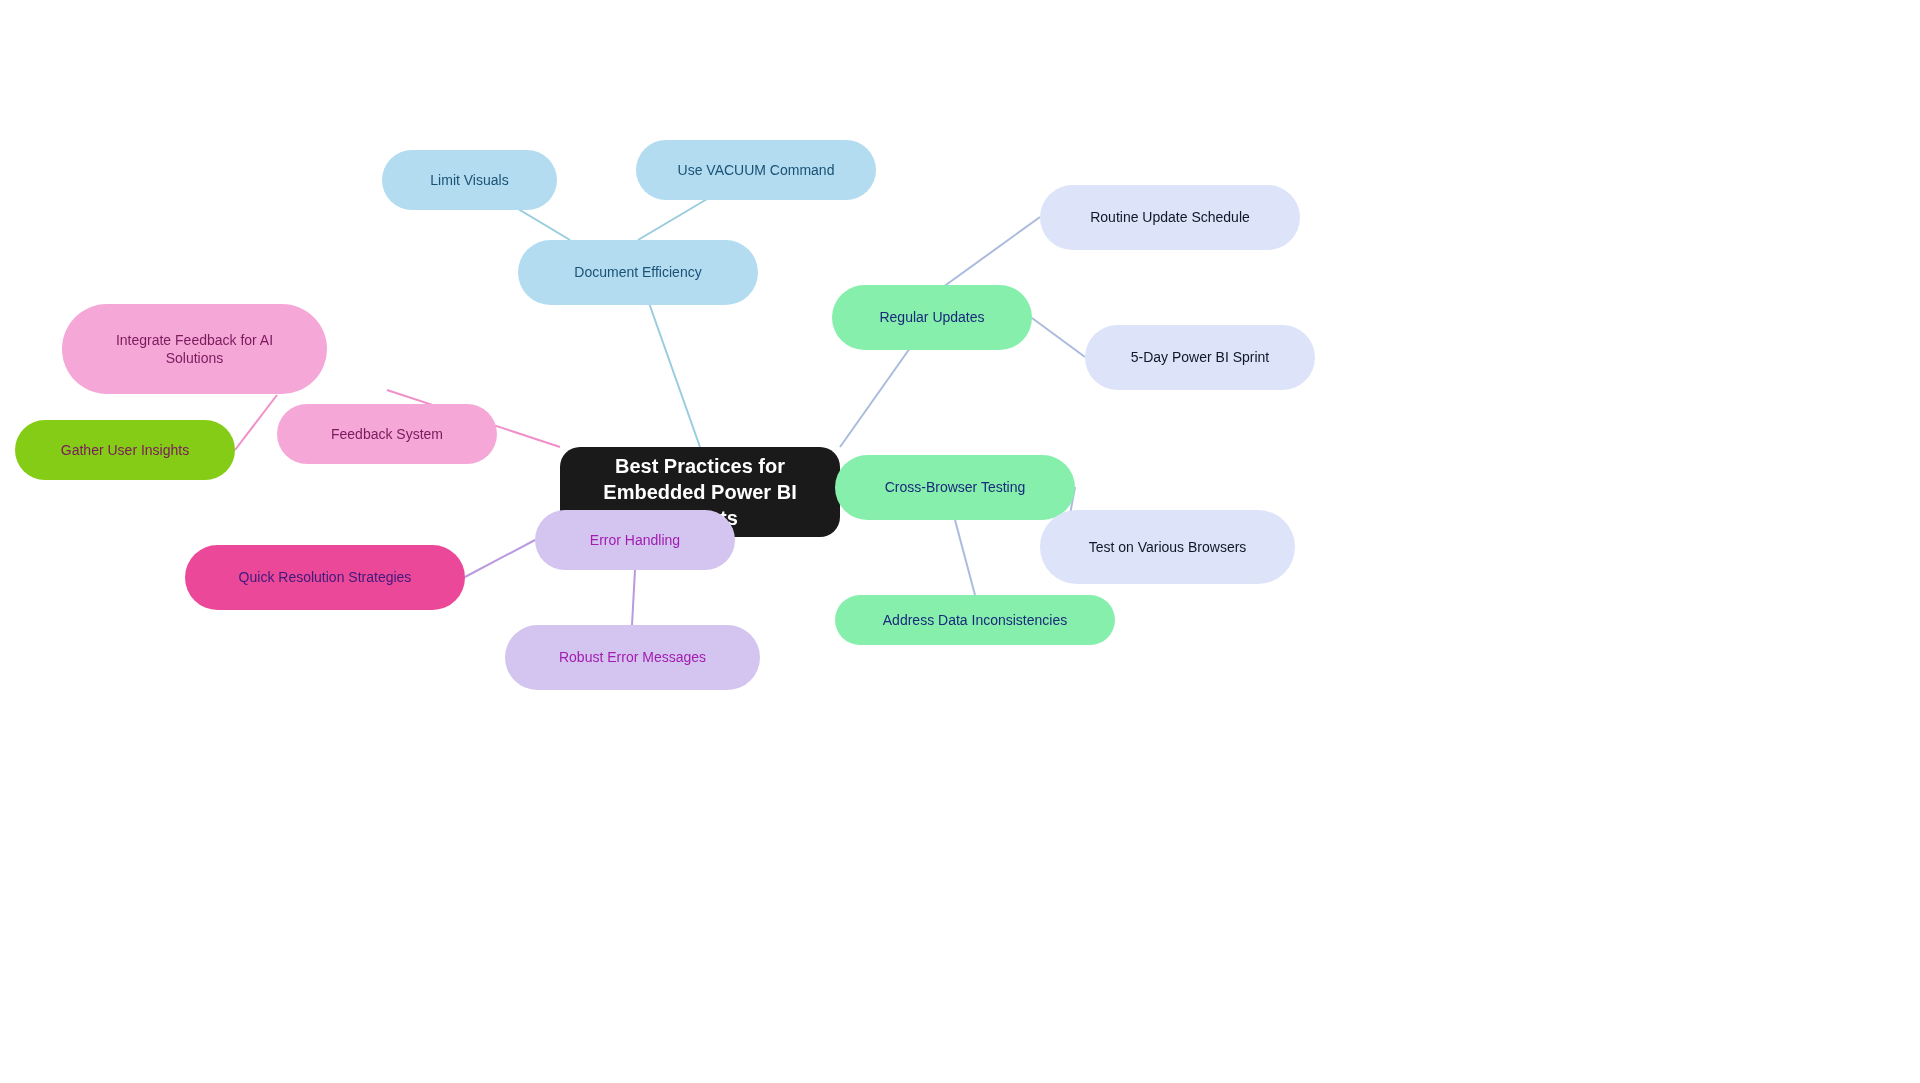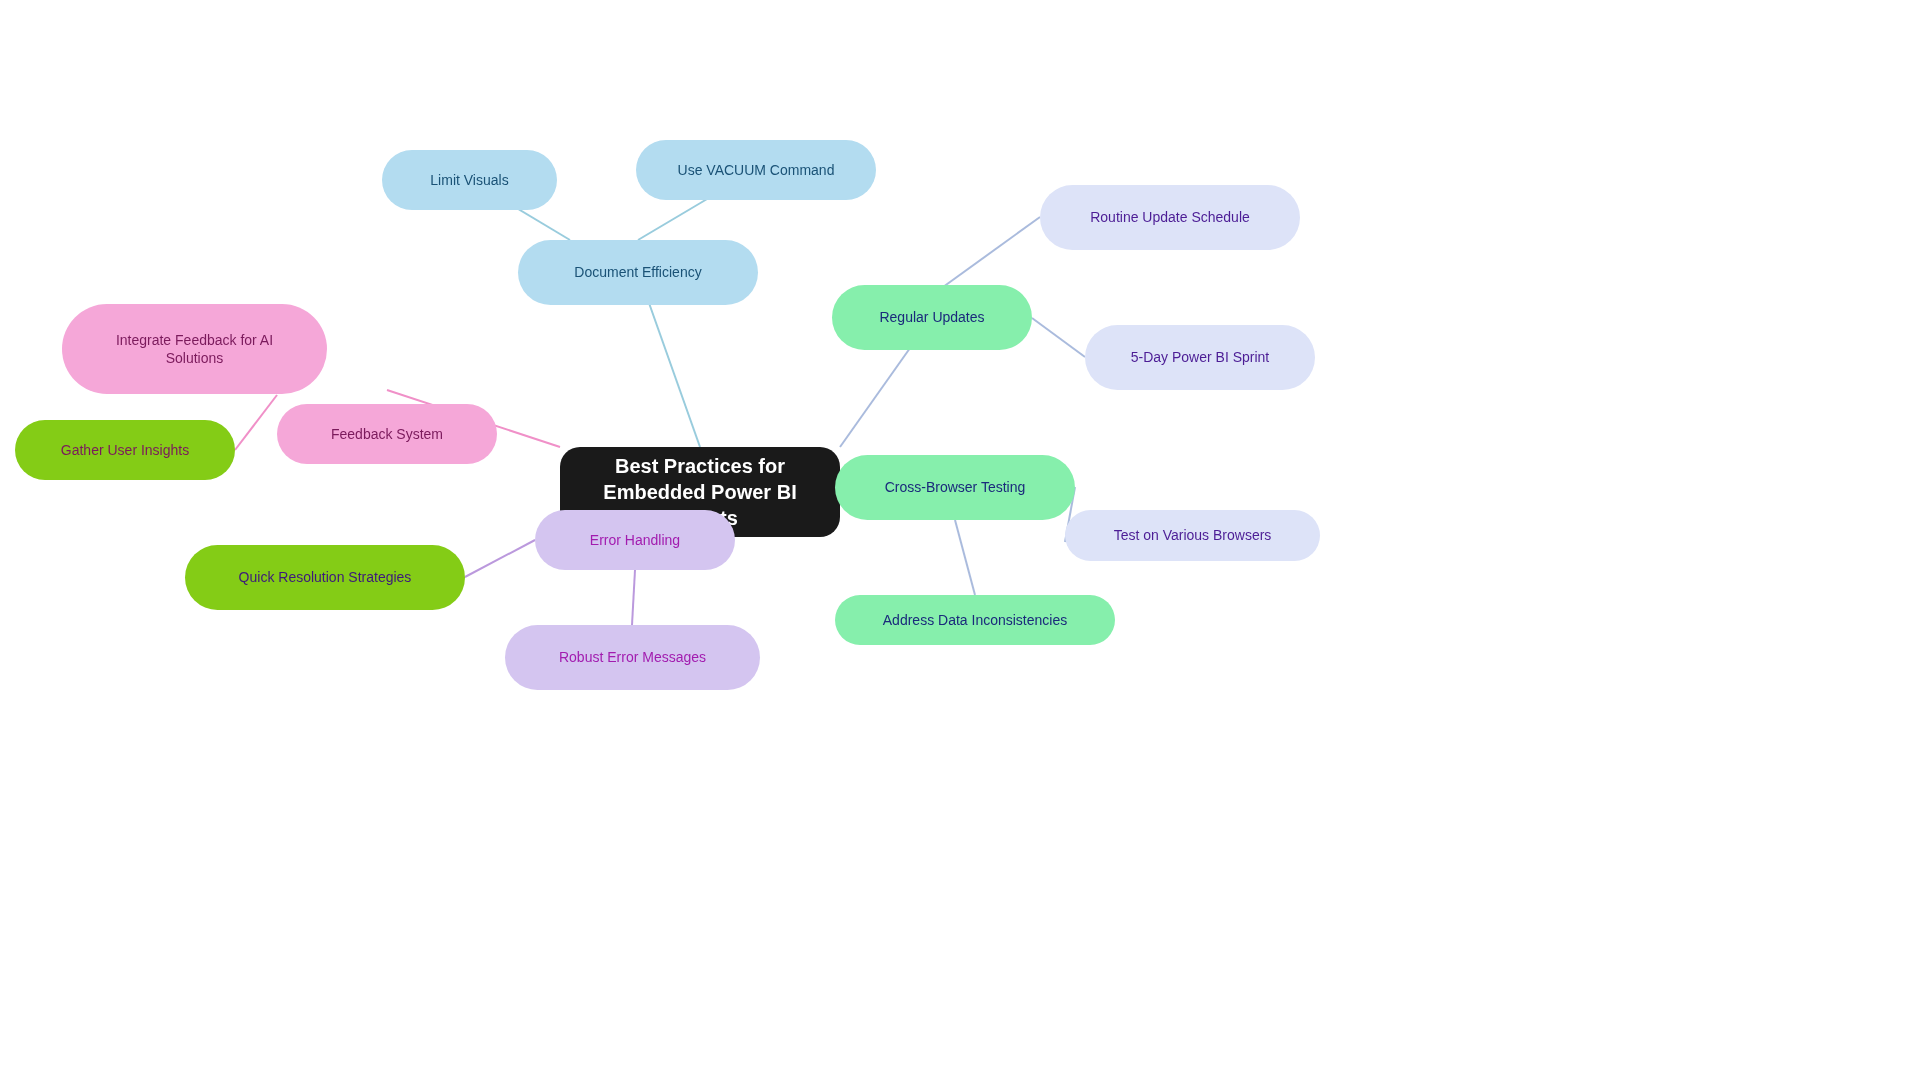--- a/index.html
+++ b/index.html
@@ -59,21 +59,21 @@
     .node-purple-light {
       background: #e8e0f8;
       color: #3d1a7b;
     }
     .node-periwinkle {
       background: #86efac;
       color: #1a2a7b;
     }
     .node-periwinkle-light {
       background: #dde3f8;
-      color: #4c1d95;
+      color: #0f172a;
     }
   </style>
 </head>
 <body>
 
 <svg id="connections">
 
   <line x1="700" y1="447" x2="638" y2="272" stroke="#99ccdd" stroke-width="2"></line>
 
   <line x1="570" y1="240" x2="470" y2="180" stroke="#99ccdd" stroke-width="2"></line>
@@ -114,27 +114,27 @@
 <div class="node node-blue" style="left:636px; top:140px; width:240px; height:60px;">Use VACUUM Command</div>
 
 <div class="node node-pink" style="left:277px; top:360px; width:220px; height:60px;">Feedback System</div>
 
 <div class="node node-pink" style="left:62px; top:260px; width:265px; height:90px;">Integrate Feedback for AI Solutions</div>
 
 <div class="node node-pink-light" style="left:15px; top:420px; width:220px; height:60px; background:#84cc16; color:#7b1a5c;">Gather User Insights</div>
 
 <div class="node node-purple" style="left:535px; top:510px; width:200px; height:60px;">Error Handling</div>
 
-<div class="node node-purple-light" style="left:185px; top:545px; width:280px; height:65px; background:#84cc16; color:#3d1a7b;">Quick Resolution Strategies</div>
+<div class="node node-purple-light" style="left:185px; top:545px; width:280px; height:65px; background:#ec4899; color:#3d1a7b;">Quick Resolution Strategies</div>
 
 <div class="node node-purple" style="left:505px; top:625px; width:255px; height:65px;">Robust Error Messages</div>
 
 <div class="node node-periwinkle" style="left:832px; top:285px; width:200px; height:65px;">Regular Updates</div>
 
 <div class="node node-periwinkle-light" style="left:1040px; top:185px; width:260px; height:65px;">Routine Update Schedule</div>
 
 <div class="node node-periwinkle-light" style="left:1085px; top:325px; width:230px; height:65px;">5-Day Power BI Sprint</div>
 
 <div class="node node-periwinkle" style="left:835px; top:455px; width:240px; height:65px;">Cross-Browser Testing</div>
 
-<div class="node node-periwinkle-light" style="left:1065px; top:510px; width:255px; height:51px;">Test on Various Browsers</div>
+<div class="node node-periwinkle-light" style="left:1040px; top:510px; width:255px; height:74px;">Test on Various Browsers</div>
 
 <div class="node node-periwinkle" style="left:835px; top:595px; width:280px; height:50px;">Address Data Inconsistencies</div>
 
 </body></html>

